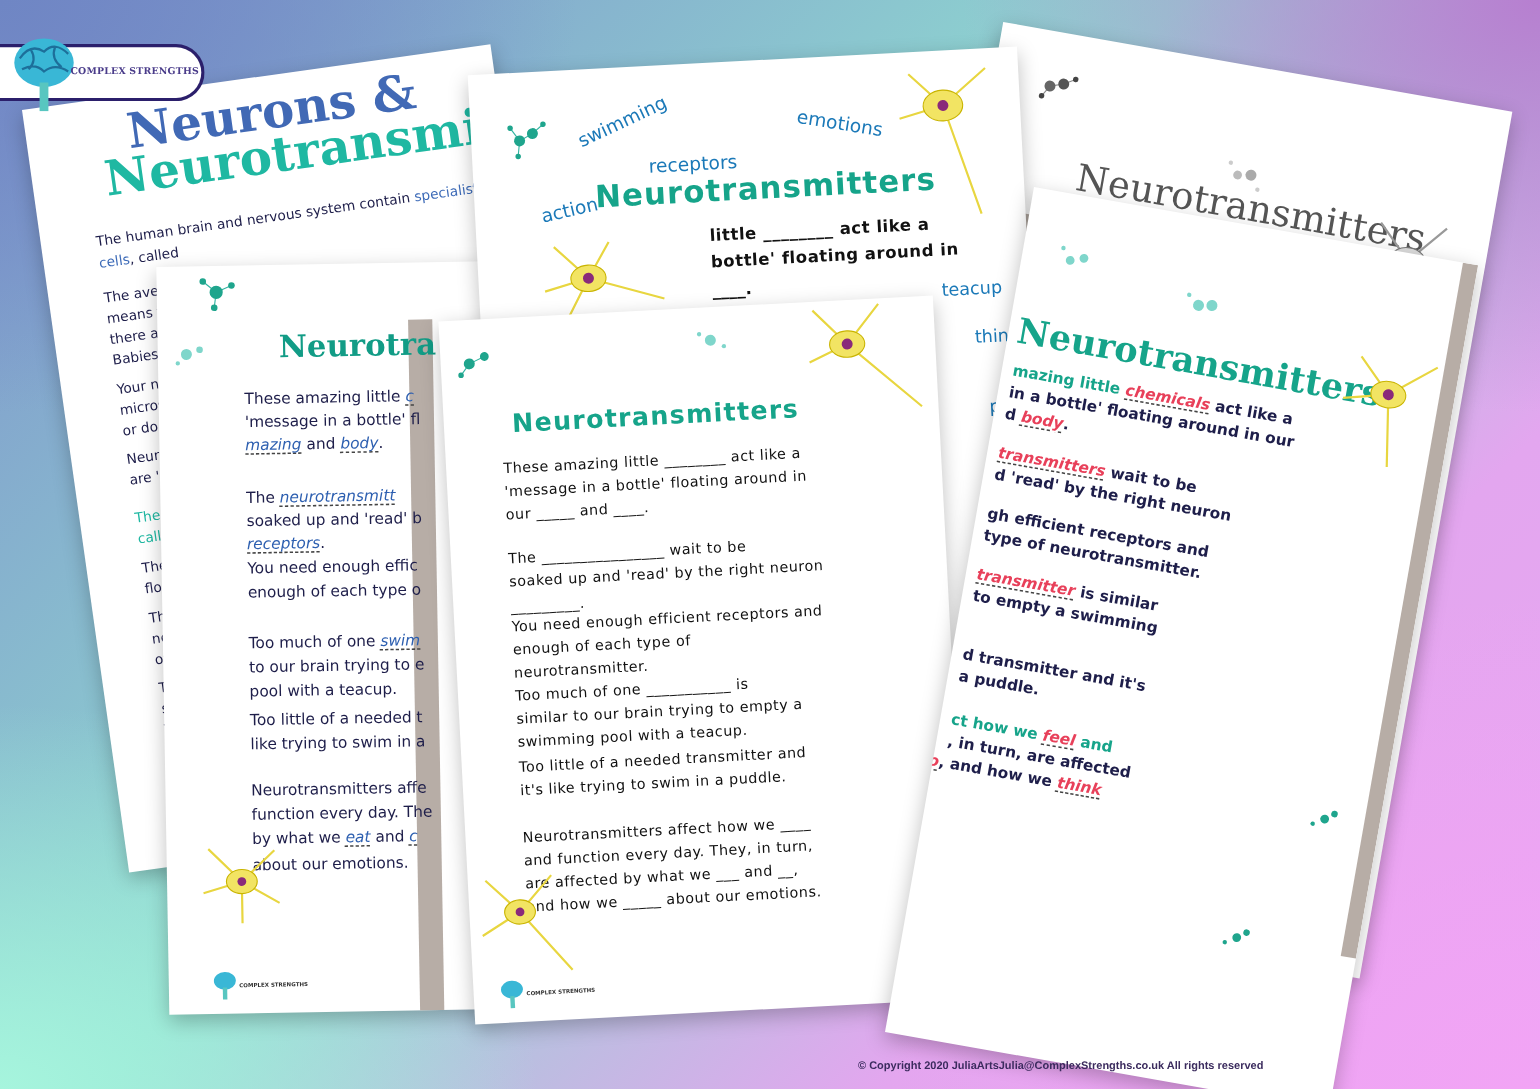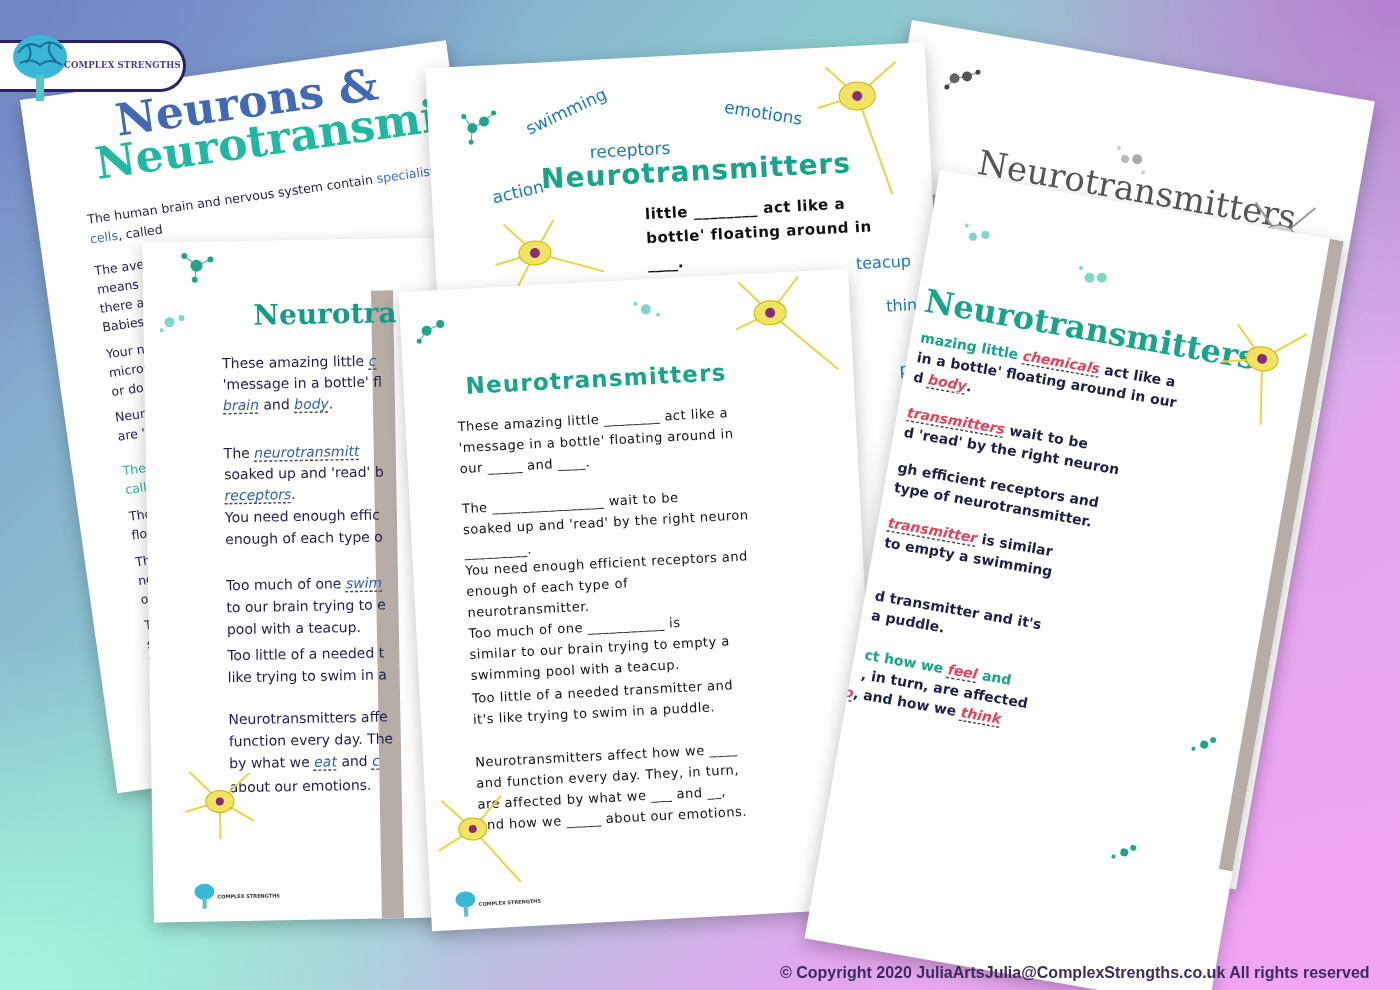--- a/index.html
+++ b/index.html
@@ -47,21 +47,21 @@
 
   
   #p5{left:912px;top:20px;width:470px;height:800px;transform:rotate(10deg);transform-origin:0 0;z-index:1;}
   #p5 .title{position:absolute;left:90px;top:108px;font-family:"DejaVu Serif",serif;font-size:34px;color:#555;}
 
   
   #p6{left:940px;top:170px;width:410px;height:780px;transform:rotate(10deg);transform-origin:0 0;z-index:5;}
   #p6 .title{position:absolute;left:8px;top:112px;font-family:"DejaVu Serif",serif;font-weight:bold;font-size:32px;color:#16a48a;white-space:nowrap;}
   #p6 .body{position:absolute;left:10px;font-size:14px;line-height:20px;color:#1e1e4a;white-space:nowrap;font-weight:bold;}
 
-  .copyright{position:absolute;left:780px;top:964px;font-family:"Liberation Sans",sans-serif;font-weight:bold;font-size:16px;color:#3b2b5e;z-index:60;white-space:nowrap;}
+  .copyright{position:absolute;left:780px;top:964px;font-family:"Liberation Sans",sans-serif;font-weight:bold;font-size:10px;color:#3b2b5e;z-index:60;white-space:nowrap;}
   .foot-logo{position:absolute;width:80px;height:30px;}
   .foot-logo span{position:absolute;left:24px;top:12px;font-size:5px;font-weight:bold;color:#333;white-space:nowrap;}
 </style>
 </head>
 <body>
 
 <div class="logo">
   <svg class="logo-brain" viewBox="0 0 60 72">
     <ellipse cx="30" cy="26" rx="27" ry="22" fill="#39b7d6"></ellipse>
     <path d="M8 22 q10 -14 22 -6 q10 -10 22 2 M10 32 q12 -6 20 2 q10 -8 22 0 M18 14 q6 10 -2 18 M40 12 q-4 10 6 18" stroke="#1d6f9a" stroke-width="2" fill="none"></path>
@@ -143,21 +143,21 @@
       <circle cx="18" cy="34" r="3" fill="#1fa58d"></circle>
     </svg>
   <svg class="mol" style="left:10px;top:60px;" viewBox="0 0 40 40">
       <circle cx="16" cy="20" r="5" fill="#7fd6cb"></circle>
       <circle cx="28" cy="16" r="3" fill="#7fd6cb"></circle>
       <circle cx="8" cy="28" r="2" fill="#7fd6cb"></circle>
     </svg>
   <div class="title">Neurotra</div>
   <div class="body" style="top:112px;"><span>These amazing little</span> <span class="ans-blue">c</span></div>
   <div class="body" style="top:133px;">'message in a bottle' fl</div>
-  <div class="body" style="top:154px;"><span class="ans-blue">brain</span> <span>and</span> <span class="ans-blue">body</span>.</div>
+  <div class="body" style="top:154px;"><span class="ans-blue">mazing</span> <span>and</span> <span class="ans-blue">body</span>.</div>
   <div class="body" style="top:202px;"><span>The</span> <span class="ans-blue">neurotransmitt</span></div>
   <div class="body" style="top:223px;">soaked up and 'read' b</div>
   <div class="body" style="top:244px;"><span class="ans-blue">receptors</span>.</div>
   <div class="body" style="top:266px;">You need enough effic</div>
   <div class="body" style="top:288px;">enough of each type o</div>
   <div class="body" style="top:334px;"><span>Too much of one</span> <span class="ans-blue">swim</span></div>
   <div class="body" style="top:356px;">to our brain trying to e</div>
   <div class="body" style="top:378px;">pool with a teacup.</div>
   <div class="body" style="top:404px;">Too little of a needed t</div>
   <div class="body" style="top:426px;">like trying to swim in a</div>

